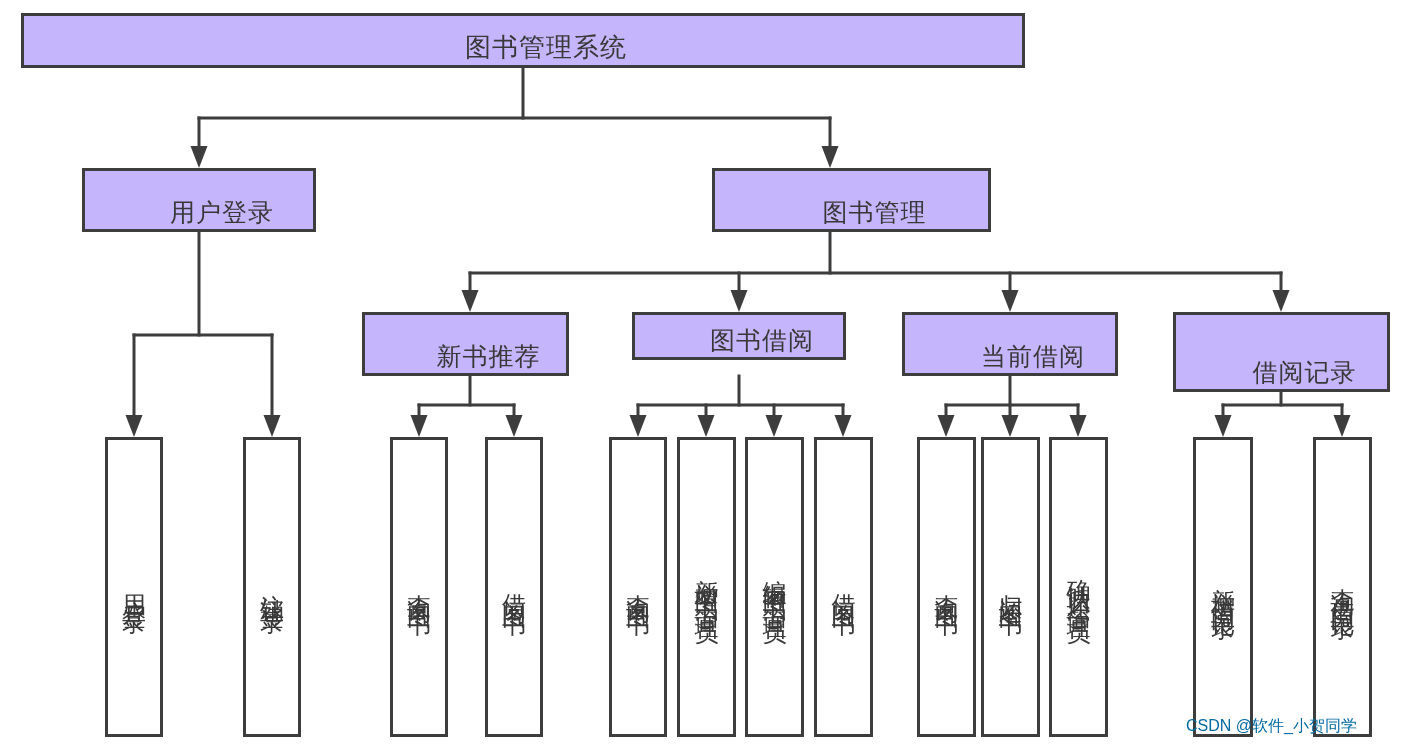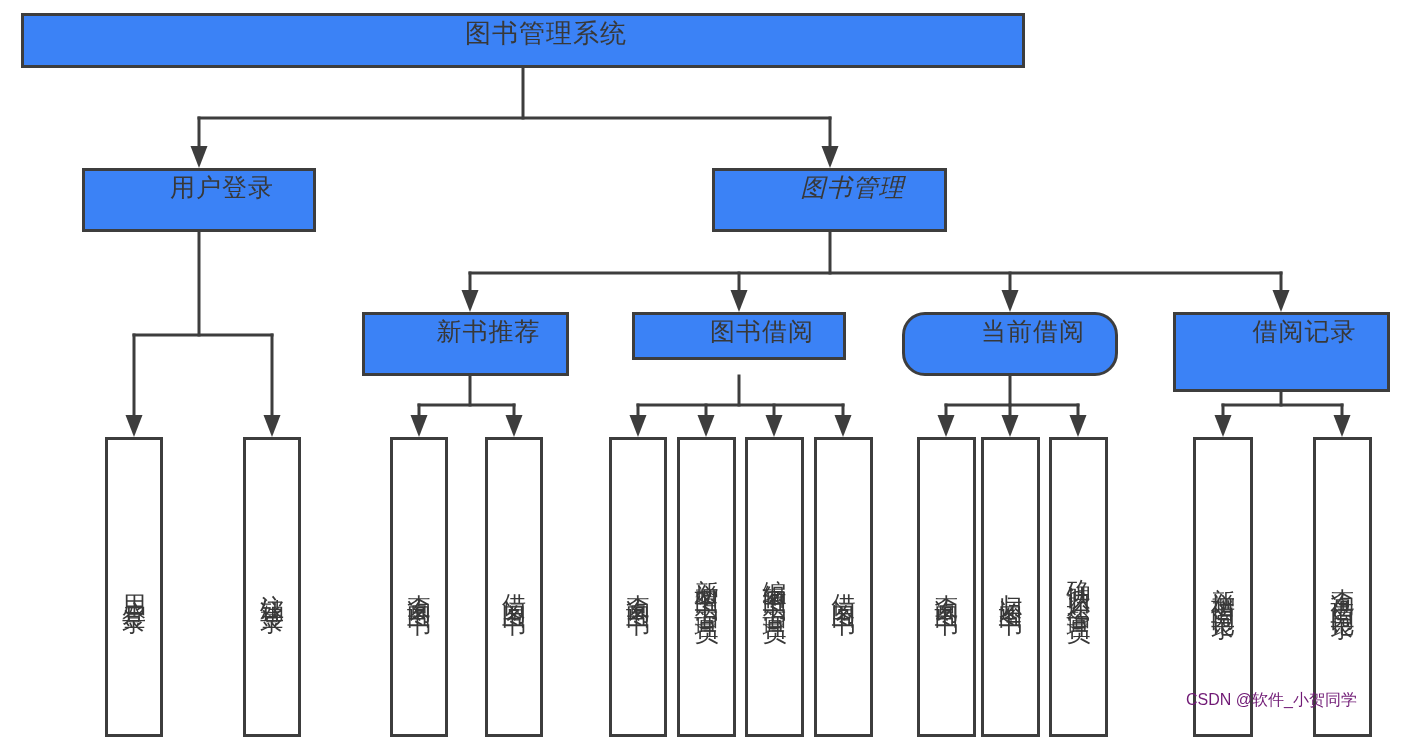--- a/index.html
+++ b/index.html
@@ -19,24 +19,24 @@
     position: absolute;
     left: 0;
     top: 0;
     width: 1405px;
     height: 747px;
     z-index: 1;
   }
   .node {
     position: absolute;
     box-sizing: border-box;
-    background: #3b82f6;
+    background: #c4b5fd;
     border: 3px solid #3d3d3d;
     display: flex;
-    align-items: flex-start;
+    align-items: flex-end;
     justify-content: center;
     z-index: 2;
     padding-left: 46px;
   }
   .node .hlabel {
     font-size: 25px;
     color: #383838;
     letter-spacing: 1px;
     white-space: nowrap;
   }
@@ -58,23 +58,23 @@
     text-orientation: mixed;
     font-size: 24px;
     line-height: 1;
     letter-spacing: 6px;
     color: #383838;
     white-space: nowrap;
   }
   #watermark {
     position: absolute;
     left: 1186px;
-    top: 690px;
+    top: 716px;
     font-size: 16px;
-    color: #701a75;
+    color: #0369a1;
     z-index: 5;
     white-space: nowrap;
   }
 </style>
 </head>
 <body>
 
 <div id="canvas">
 
   <svg id="wires" viewBox="0 0 1405 747" xmlns="http://www.w3.org/2000/svg">
@@ -146,31 +146,31 @@
     </g>
   </svg>
 
   <div class="node root-box" style="left:21px; top:13px; width:1004px; height:55px;">
     <span class="hlabel">图书管理系统</span>
   </div>
 
   <div class="node" style="left:82px; top:168px; width:234px; height:64px;">
     <span class="hlabel">用户登录</span>
   </div>
-  <div class="node" style="left:712px; top:168px; width:235px; height:64px;font-style:italic;">
+  <div class="node" style="left:712px; top:168px; width:279px; height:64px;">
     <span class="hlabel">图书管理</span>
   </div>
 
   <div class="node" style="left:362px; top:312px; width:207px; height:64px;">
     <span class="hlabel">新书推荐</span>
   </div>
   <div class="node" style="left:632px; top:312px; width:214px; height:48px;">
     <span class="hlabel">图书借阅</span>
   </div>
-  <div class="node" style="left:902px; top:312px; width:216px; height:64px;border-radius:23px;">
+  <div class="node" style="left:902px; top:312px; width:216px; height:64px;">
     <span class="hlabel">当前借阅</span>
   </div>
   <div class="node" style="left:1173px; top:312px; width:217px; height:80px;">
     <span class="hlabel">借阅记录</span>
   </div>
 
   <div class="leaf" style="left:105px; top:437px; width:58px; height:300px;">
     <span class="vlabel">用户登录</span>
   </div>
   <div class="leaf" style="left:243px; top:437px; width:58px; height:300px;">

